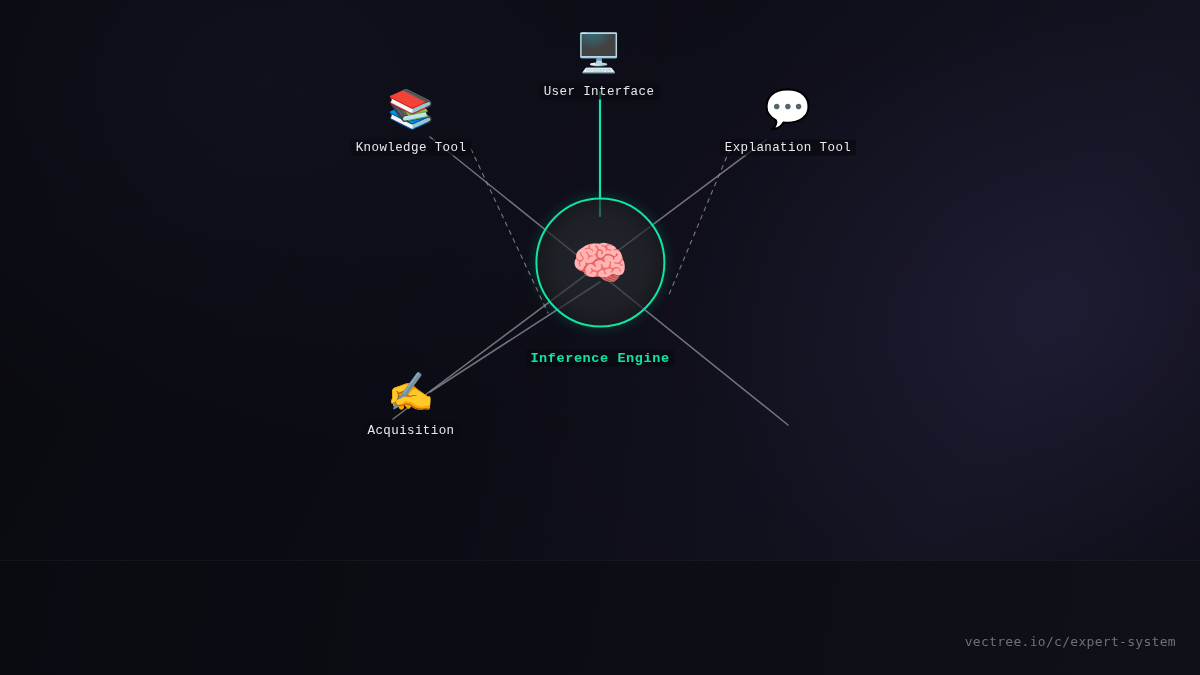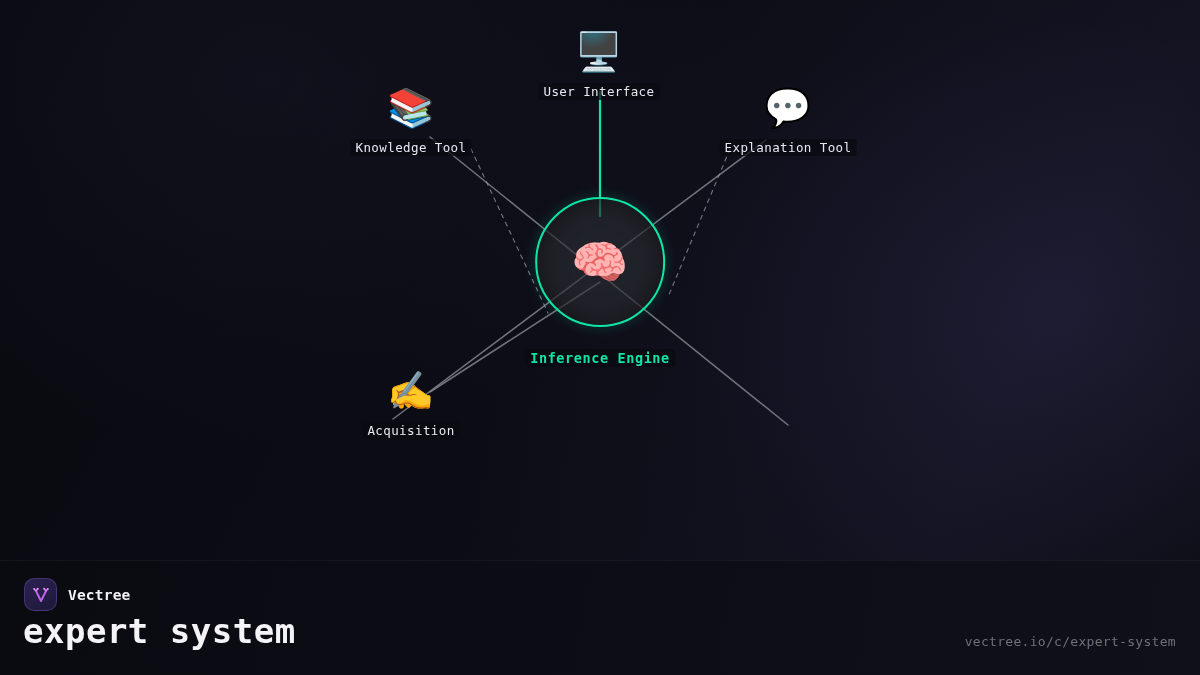--- a/index.html
+++ b/index.html
@@ -65,20 +65,21 @@
   }
 
   .node-label {
     margin-top: 9px;
     font-size: 12.5px;
     letter-spacing: 0.4px;
     color: #e8e8ee;
     background: rgba(10,10,17,0.72);
     padding: 1px 5px;
     border-radius: 3px;
+    font-family: Liberation Mono, monospace;
   }
 
   
   #node-inference-engine {
     z-index: 5;
   }
 
   .hub-circle {
     width: 130px;
     height: 130px;
@@ -205,32 +206,17 @@
     <div class="hub-circle">
       <div class="node-emoji">🧠</div>
     </div>
     <div class="node-label">Inference Engine</div>
   </div>
 
 </div>
 
 <div id="footer">
 
-  <div id="brand-row">
-    <div id="brand-logo">
-      <svg width="20" height="20" viewBox="0 0 20 20" xmlns="http://www.w3.org/2000/svg">
-        <path d="M5 6 L10 16 L15 6" fill="none" stroke="#c661f0" stroke-width="1.9" stroke-linecap="round" stroke-linejoin="round"></path>
-        <path d="M5 6 L3.4 4.2 M5 6 L6.5 4.0" fill="none" stroke="#e07cf5" stroke-width="1.5" stroke-linecap="round"></path>
-        <path d="M15 6 L13.4 4.0 M15 6 L16.6 4.2" fill="none" stroke="#e07cf5" stroke-width="1.5" stroke-linecap="round"></path>
-        <circle cx="3.2" cy="3.9" r="0.95" fill="#f09bff"></circle>
-        <circle cx="6.7" cy="3.7" r="0.95" fill="#f09bff"></circle>
-        <circle cx="13.2" cy="3.7" r="0.95" fill="#f09bff"></circle>
-        <circle cx="16.8" cy="3.9" r="0.95" fill="#f09bff"></circle>
-      </svg>
-    </div>
-    <div id="brand-name">Vectree</div>
-  </div>
-
-  <div id="page-title">expert system</div>
+
 
   <div id="footer-url">vectree.io/c/expert-system</div>
 
 </div>
 
 </body></html>

